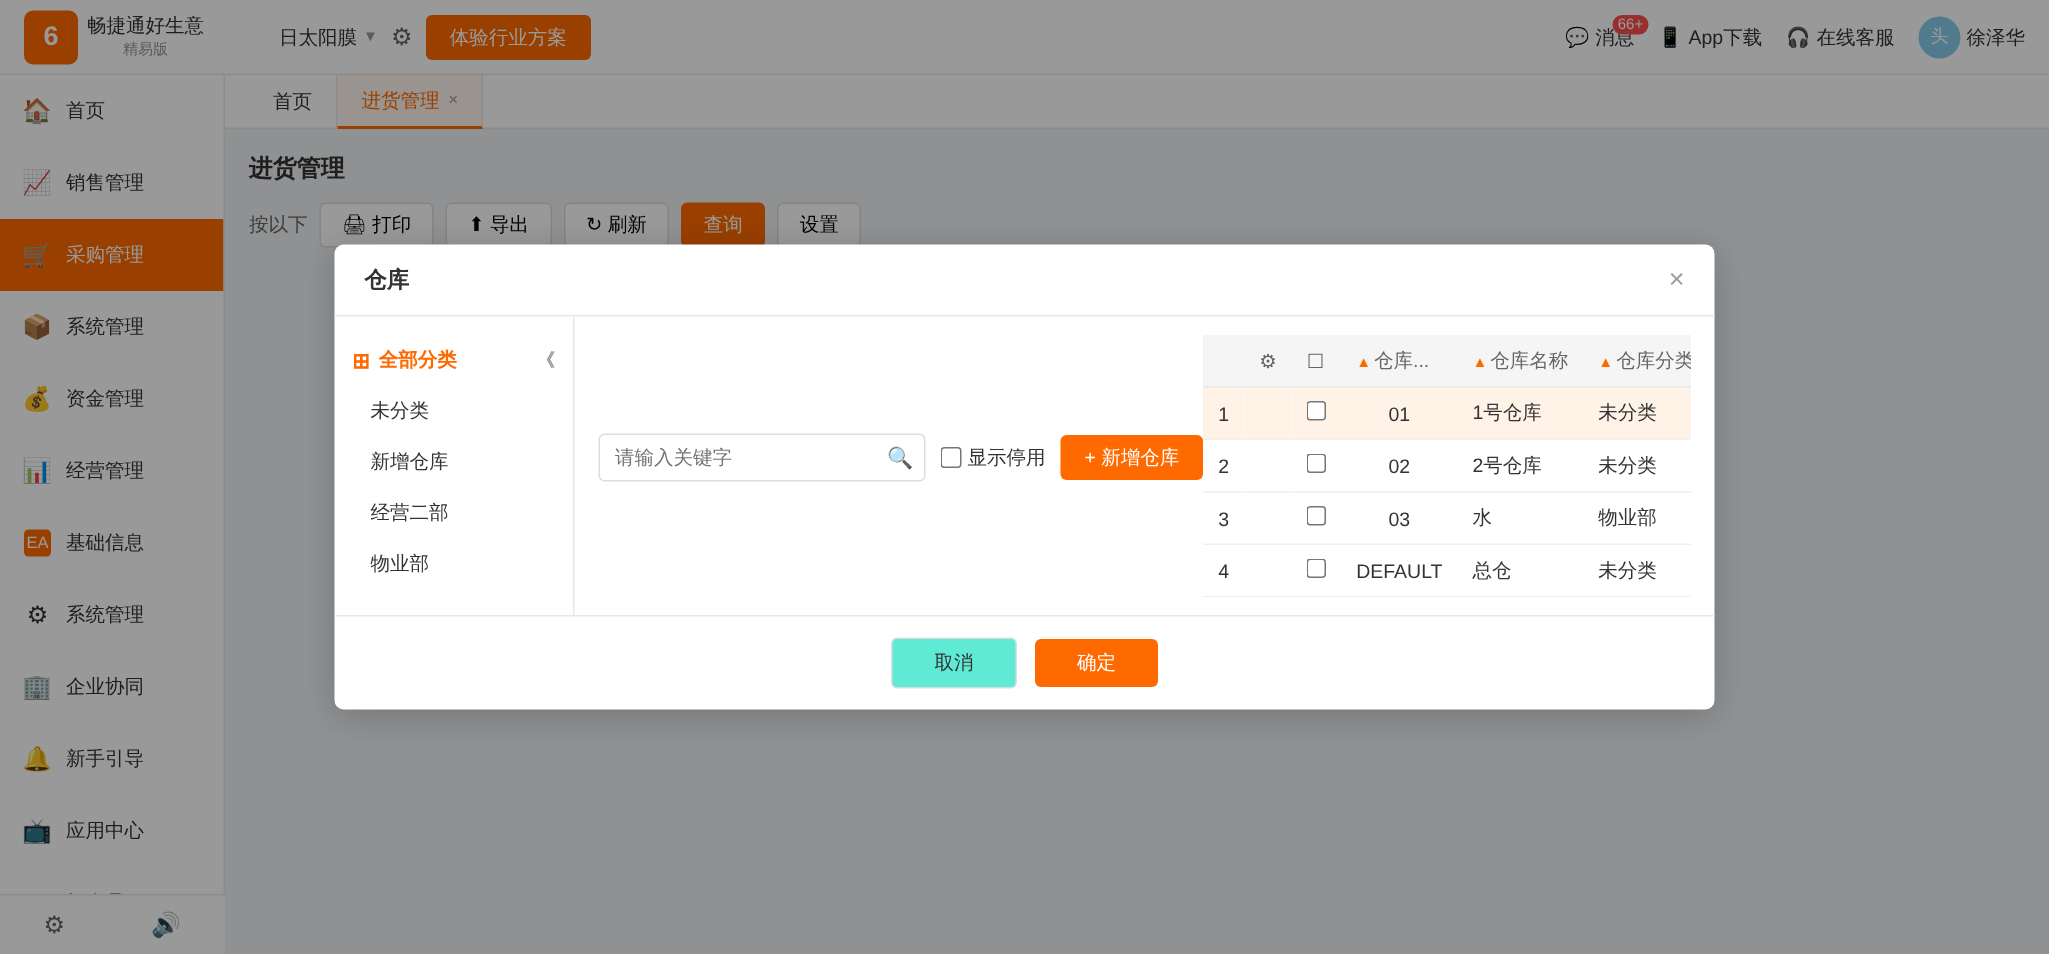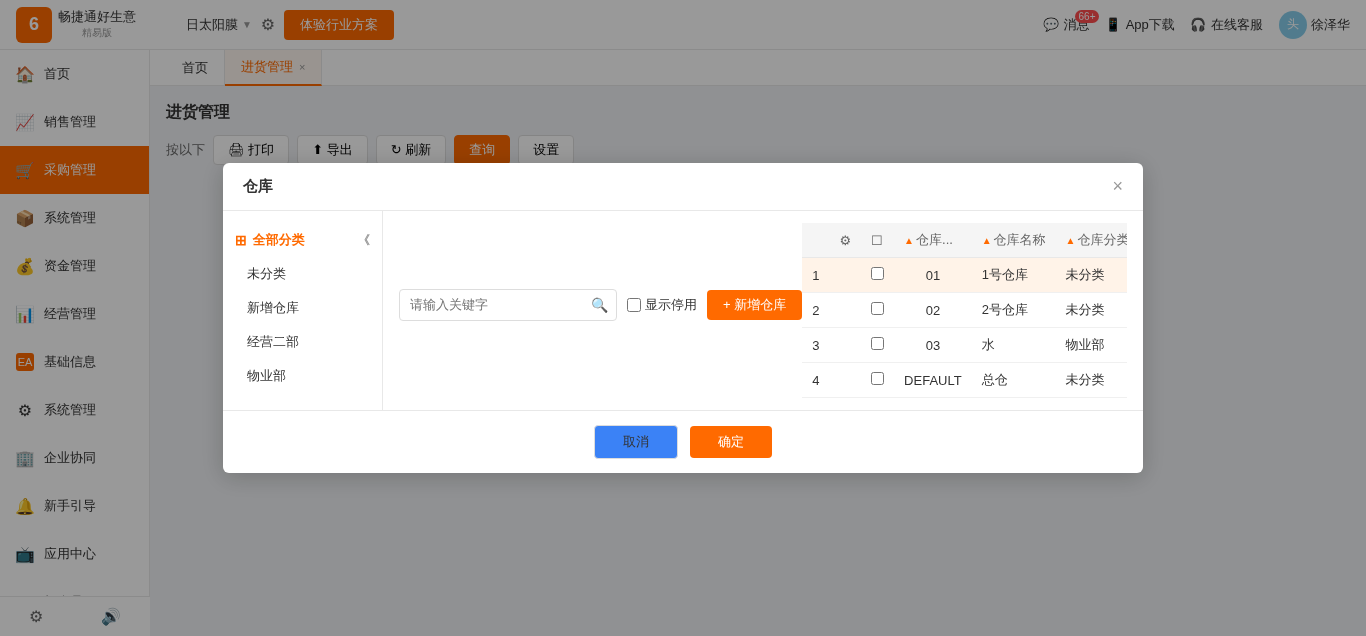--- a/index.html
+++ b/index.html
@@ -368,21 +368,21 @@
       align-items: center;
       justify-content: center;
       gap: 12px;
       padding: 14px 20px;
       border-top: 1px solid #e8e8e8;
       flex-shrink: 0;
     }
     .cancel-btn {
       padding: 7px 28px;
       border: 1px solid #ddd;
-      background: #3b82f6;
+      background: #5eead4;
       border-radius: 4px;
       cursor: pointer;
       font-size: 13px;
       color: #333;
     }
     .confirm-btn {
       padding: 7px 28px;
       background: #ff6a00;
       color: white;
       border: none;

